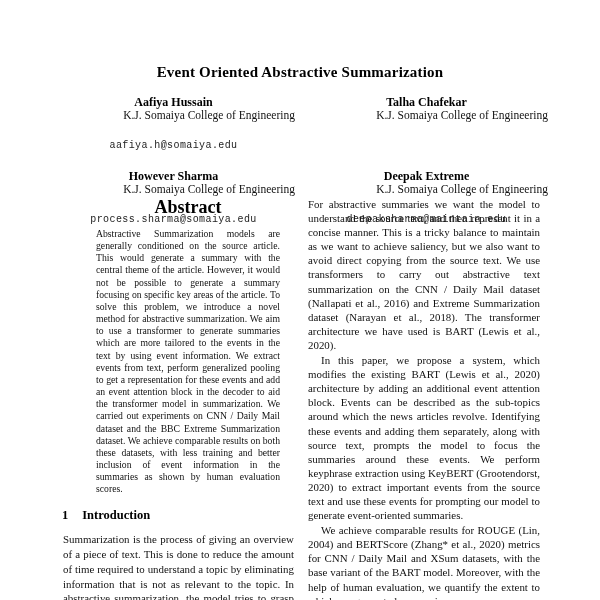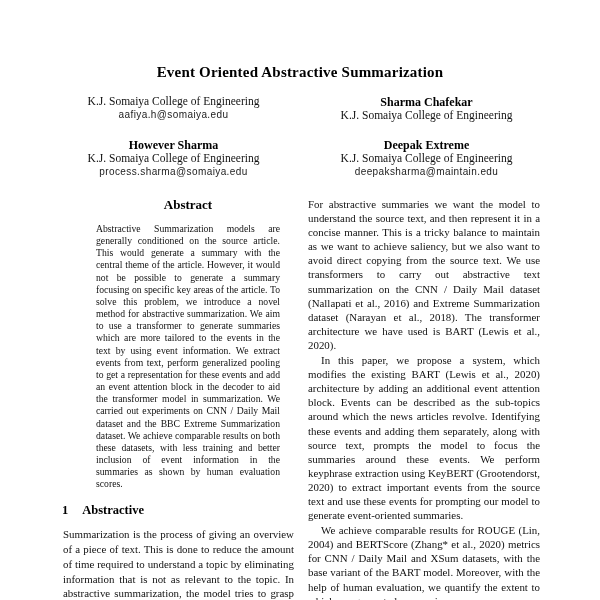--- a/index.html
+++ b/index.html
@@ -45,42 +45,44 @@
   .author { text-align: center; }
   .author .name {
     font-weight: bold;
     font-size: 12px;
     line-height: 14px;
     color: #000000;
   }
   .author .affil {
     font-size: 11.5px;
     line-height: 13px;
+    text-align: right;
   }
   .author .email {
-    font-family: Liberation Sans, sans-serif;
+    font-family: Liberation Mono, monospace;
     font-size: 10px;
     line-height: 14px;
     letter-spacing: 0.4px;
     color: #222222;
+    margin-top: 17px;
   }
   .col {
     position: absolute;
     text-align: justify;
   }
   .col.left  { left: 62px;  width: 233px; top: 197px; }
   .col.right { left: 307px; width: 234px; top: 196px; }
   .abstract {
     padding-left: 24px;
     padding-right: 5px;
   }
   .abs-heading {
     text-align: center;
     font-weight: bold;
-    font-size: 13px;
+    font-size: 18px;
     color: #000000;
     margin: 0 0 10px 0;
   }
   .abs-body {
     font-size: 9.7px;
     line-height: 12.15px;
     margin: 10px;
   }
   .sec-heading {
     font-weight: bold;
@@ -100,46 +102,47 @@
 </style>
 </head>
 <body>
 
 <div class="page">
 
   <h1 class="title">Event Oriented Abstractive Summarization</h1>
 
   <div class="authors">
     <div class="author">
+      <div class="name">Aafiya Hussain</div>
       <div class="affil">K.J. Somaiya College of Engineering</div>
       <div class="email">aafiya.h@somaiya.edu</div>
     </div>
     <div class="author">
-      <div class="name">Sharma Chafekar</div>
+      <div class="name">Talha Chafekar</div>
       <div class="affil">K.J. Somaiya College of Engineering</div>
     </div>
     <div class="author">
       <div class="name">However Sharma</div>
       <div class="affil">K.J. Somaiya College of Engineering</div>
       <div class="email">process.sharma@somaiya.edu</div>
     </div>
     <div class="author">
       <div class="name">Deepak Extreme</div>
       <div class="affil">K.J. Somaiya College of Engineering</div>
       <div class="email">deepaksharma@maintain.edu</div>
     </div>
   </div>
 
   <div class="col left">
     <div class="abstract">
       <div class="abs-heading">Abstract</div>
       <p class="abs-body">Abstractive Summarization models are generally conditioned on the source article. This would generate a summary with the central theme of the article. However, it would not be possible to generate a summary focusing on specific key areas of the article. To solve this problem, we introduce a novel method for abstractive summarization. We aim to use a transformer to generate summaries which are more tailored to the events in the text by using event information. We extract events from text, perform generalized pooling to get a representation for these events and add an event attention block in the decoder to aid the transformer model in summarization. We carried out experiments on CNN / Daily Mail dataset and the BBC Extreme Summarization dataset. We achieve comparable results on both these datasets, with less training and better inclusion of event information in the summaries as shown by human evaluation scores.</p>
     </div>
     <div class="sec-heading">
-      <span class="num">1</span><span>Abstractive</span>
+      <span class="num">1</span><span>Introduction</span>
     </div>
     <p class="body-text">Summarization is the process of giving an overview of a piece of text. This is done to reduce the amount of time required to understand a topic by eliminating information that is not as relevant to the topic. In abstractive summarization, the model tries to grasp the source text and produce a summary that consists of novel words and phrases. As the con-</p>
   </div>
 
   <div class="col right">
     <p class="body-text">For abstractive summaries we want the model to understand the source text, and then represent it in a concise manner. This is a tricky balance to maintain as we want to achieve saliency, but we also want to avoid direct copying from the source text. We use transformers to carry out abstractive text summarization on the CNN / Daily Mail dataset (Nallapati et al., 2016) and Extreme Summarization dataset (Narayan et al., 2018). The transformer architecture we have used is BART (Lewis et al., 2020).</p>
     <p class="body-text">In this paper, we propose a system, which modifies the existing BART (Lewis et al., 2020) architecture by adding an additional event attention block. Events can be described as the sub-topics around which the news articles revolve. Identifying these events and adding them separately, along with source text, prompts the model to focus the summaries around these events. We perform keyphrase extraction using KeyBERT (Grootendorst, 2020) to extract important events from the source text and use these events for prompting our model to generate event-oriented summaries.</p>
     <p class="body-text">We achieve comparable results for ROUGE (Lin, 2004) and BERTScore (Zhang* et al., 2020) metrics for CNN / Daily Mail and XSum datasets, with the base variant of the BART model. Moreover, with the help of human evaluation, we quantify the extent to which our generated summaries are</p>
   </div>
 

